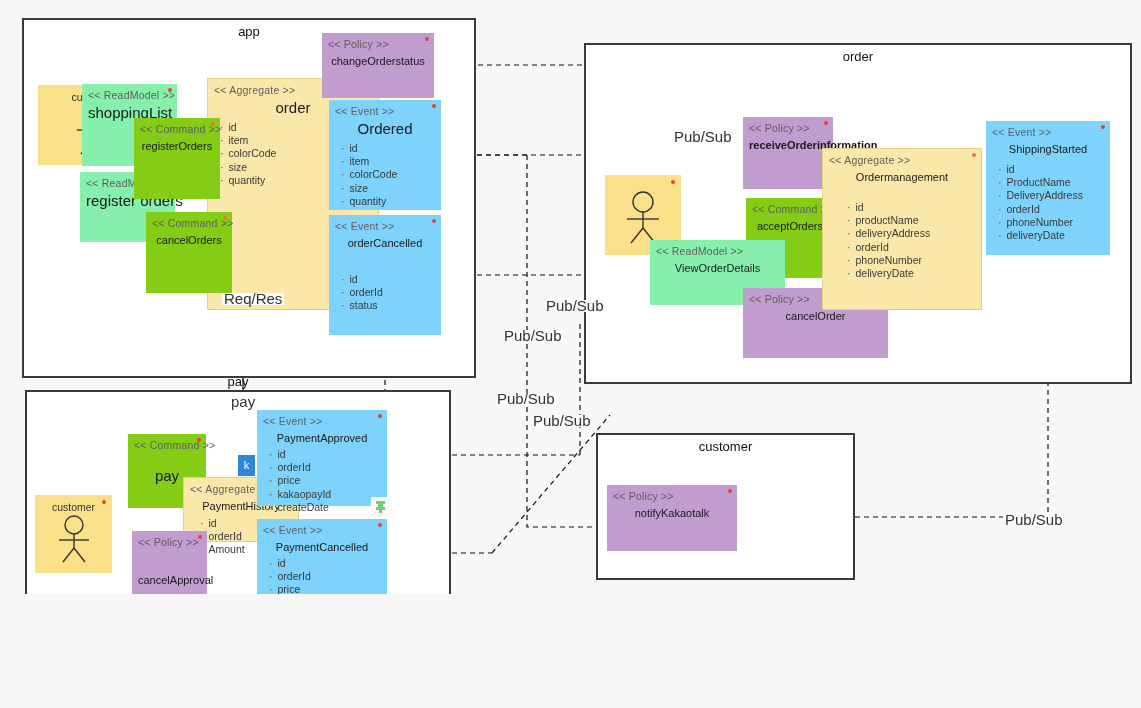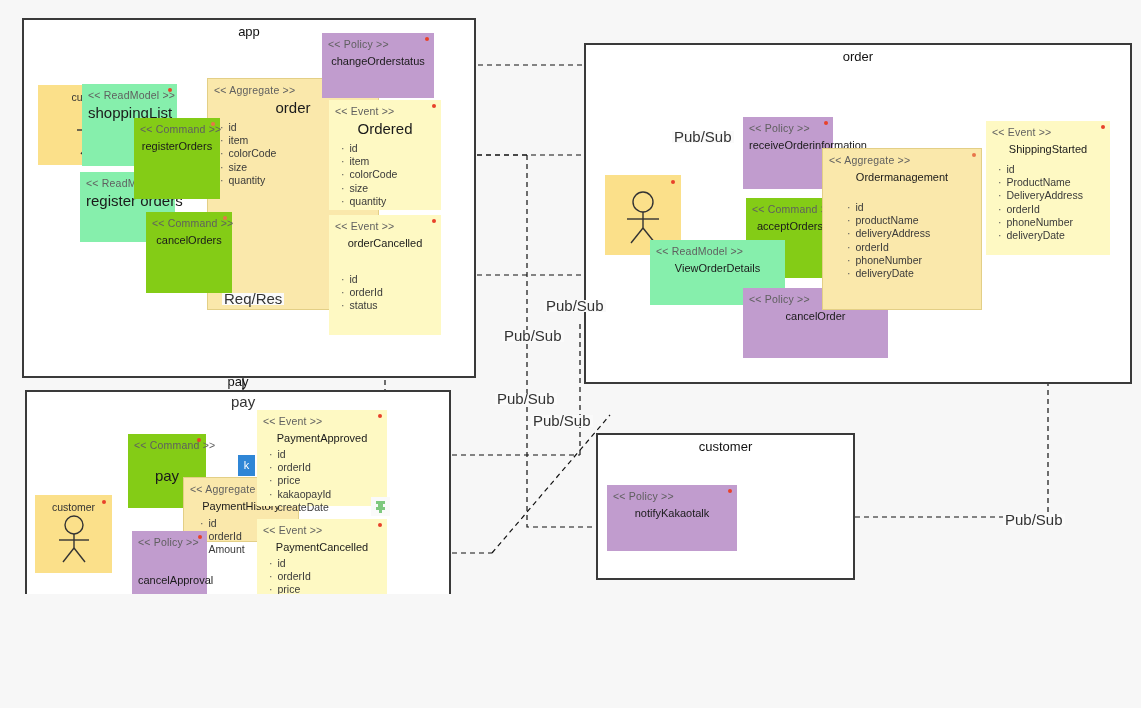--- a/index.html
+++ b/index.html
@@ -14,21 +14,21 @@
   .sticky{position:absolute;box-sizing:border-box;padding:5px 6px 4px 6px;}
   .stereo{font-size:10.5px;text-align:left;color:#5f5f5f;letter-spacing:.2px;
           white-space:nowrap;line-height:13px;}
   .sname{font-size:15px;text-align:center;color:#1a1a1a;font-weight:400;
          white-space:nowrap;line-height:19px;margin-top:1px;}
   .sname.sm{font-size:11px;}
   .attrs{margin:4px 0 0 6px;padding:0;list-style:none;font-size:10.5px;
          color:#3a3a3a;line-height:13.2px;}
   .attrs li:before{content:"\00B7";margin-right:5px;color:#555;}
 
-  .evt{background:#fef9c3;}
+  .evt{background:#7dd3fc;}
   .pol{background:#c19cce;}
   .cmd{background:#84cc16;}
   .rmd{background:#86efac;}
   .agg{background:#fae8ab;border:1px solid #e3cf86;}
   .act{background:#fbe08a;border:1px solid transparent;}
 
   .dot{position:absolute;top:4px;right:5px;width:4px;height:4px;border-radius:50%;
        background:#e8412a;}
   .dot.soft{background:#e8754a;}
 
@@ -185,21 +185,21 @@
       <line x1="24" y1="22" x2="24" y2="38" stroke="#333" stroke-width="1.4"></line>
       <line x1="8" y1="29" x2="40" y2="29" stroke="#333" stroke-width="1.4"></line>
       <line x1="24" y1="38" x2="12" y2="53" stroke="#333" stroke-width="1.4"></line>
       <line x1="24" y1="38" x2="36" y2="53" stroke="#333" stroke-width="1.4"></line>
     </svg>
   </div>
 
   <div class="sticky pol" style="left:743px;top:117px;width:90px;height:72px;">
     <div class="dot"></div>
     <div class="stereo">&lt;&lt; Policy &gt;&gt;</div>
-    <div class="sname sm" style="overflow:visible;">receiveOrderinformation</div>
+    <div class="sname sm" style="overflow:visible;font-weight:bold;">receiveOrderinformation</div>
   </div>
 
   <div class="sticky cmd" style="left:746px;top:198px;width:88px;height:80px;">
     <div class="dot"></div>
     <div class="stereo">&lt;&lt; Command &gt;&gt;</div>
     <div class="sname sm">acceptOrders</div>
   </div>
 
   <div class="sticky rmd" style="left:650px;top:240px;width:135px;height:65px;">
     <div class="stereo">&lt;&lt; ReadModel &gt;&gt;</div>

